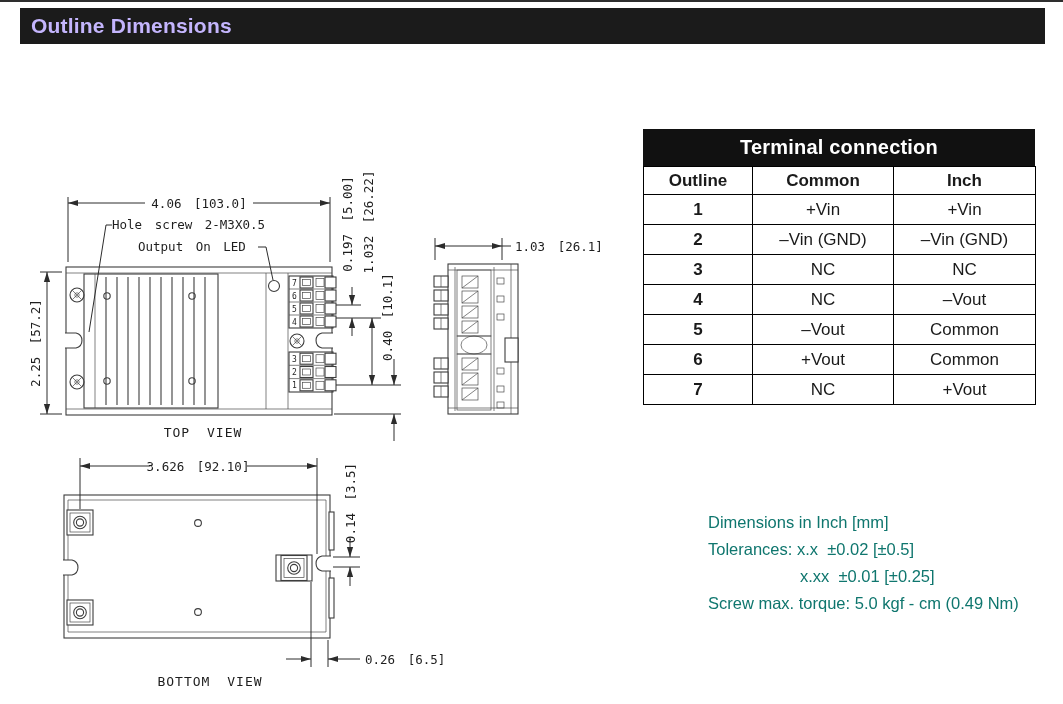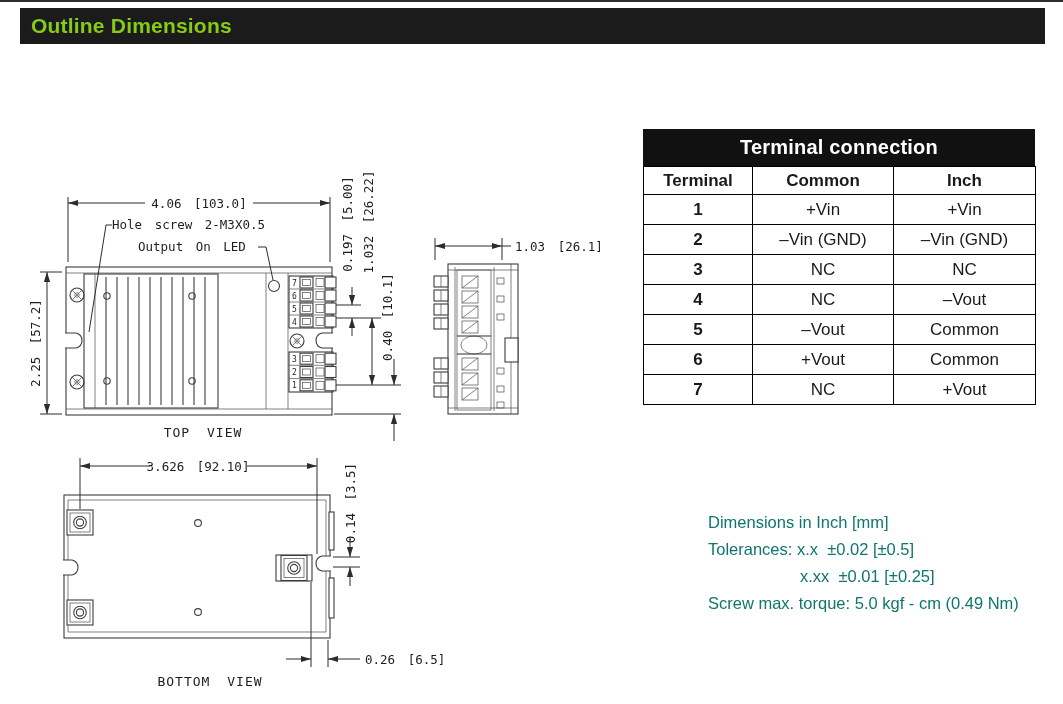--- a/index.html
+++ b/index.html
@@ -1,21 +1,21 @@
 <!DOCTYPE html>
 <html><head>
 <meta charset="utf-8">
 <style>
   html,body{margin:0;padding:0;background:#fff;}
   .page{position:relative;width:1063px;height:704px;background:#fff;overflow:hidden;
         font-family:"Liberation Sans",sans-serif;}
   .top-rule{position:absolute;left:0;top:0;width:1063px;height:2px;background:#2e2e2e;}
   .section-bar{position:absolute;left:20px;top:8px;width:1025px;height:36px;background:#1b1b1b;
         display:flex;align-items:center;}
-  .section-bar h1{margin:0;padding-left:11px;color:#84cc16;font-size:21px;font-weight:bold;letter-spacing:.2px;}
+  .section-bar h1{margin:0;padding-left:11px;color:#c4b5fd;font-size:21px;font-weight:bold;letter-spacing:.2px;}
   svg.drawing{position:absolute;left:0;top:0;}
   .ln{fill:none;stroke:#3d3d3d;stroke-width:1.1;}
   .lnt{fill:none;stroke:#4a4a4a;stroke-width:.7;}
   .dim{fill:none;stroke:#2c2c2c;stroke-width:1;}
   .fw{fill:#fff;}
   .cad{font-family:"DejaVu Sans Mono",monospace;font-size:12.5px;fill:#1e1e1e;letter-spacing:0;word-spacing:5px;}
   .cad-view{font-size:13px;word-spacing:8px;letter-spacing:1px;}
   .cad-pin{font-size:8px;word-spacing:0;}
   
   .tc-wrap{position:absolute;left:643px;top:100px;width:392px;}
@@ -254,21 +254,21 @@
   <div class="tc-wrap">
     <div class="tc-title">Terminal connection</div>
     <table class="tc">
       <colgroup>
           <col class="c1">
           <col class="c2">
           <col class="c3">
         </colgroup>
       <thead>
         <tr>
-          <th>Terminal</th>
+          <th>Outline</th>
           <th>Common</th>
           <th>Inch</th>
         </tr>
       </thead>
       <tbody>
         <tr>
           <td class="c-term">1</td>
           <td>+Vin</td>
           <td>+Vin</td>
         </tr>

